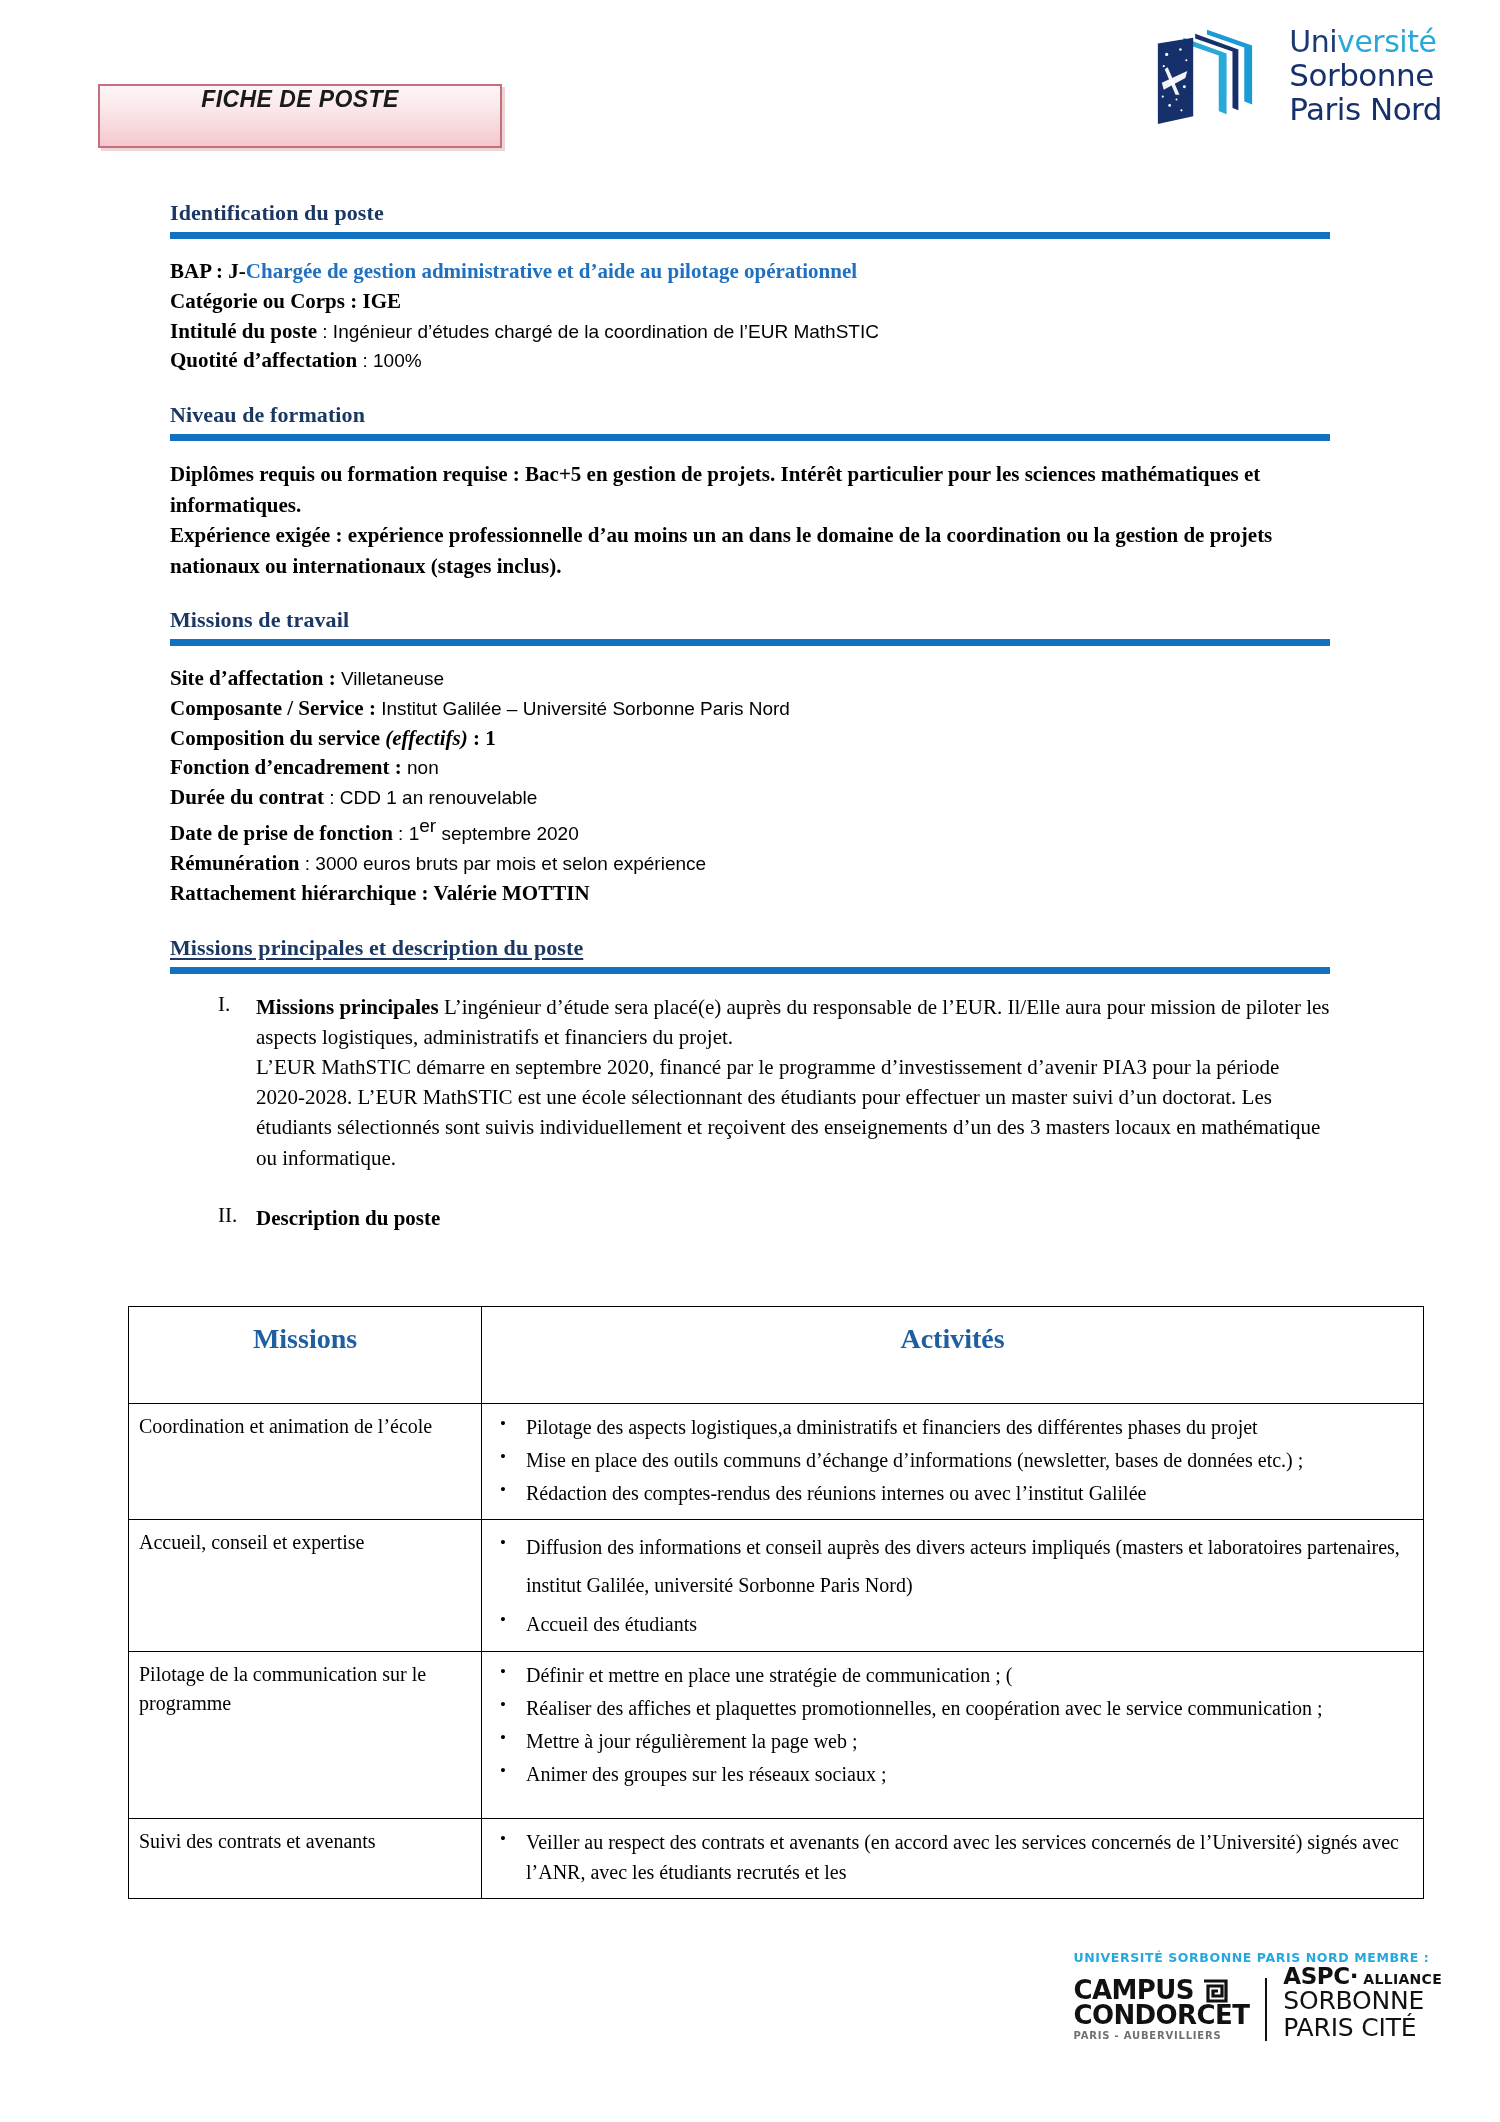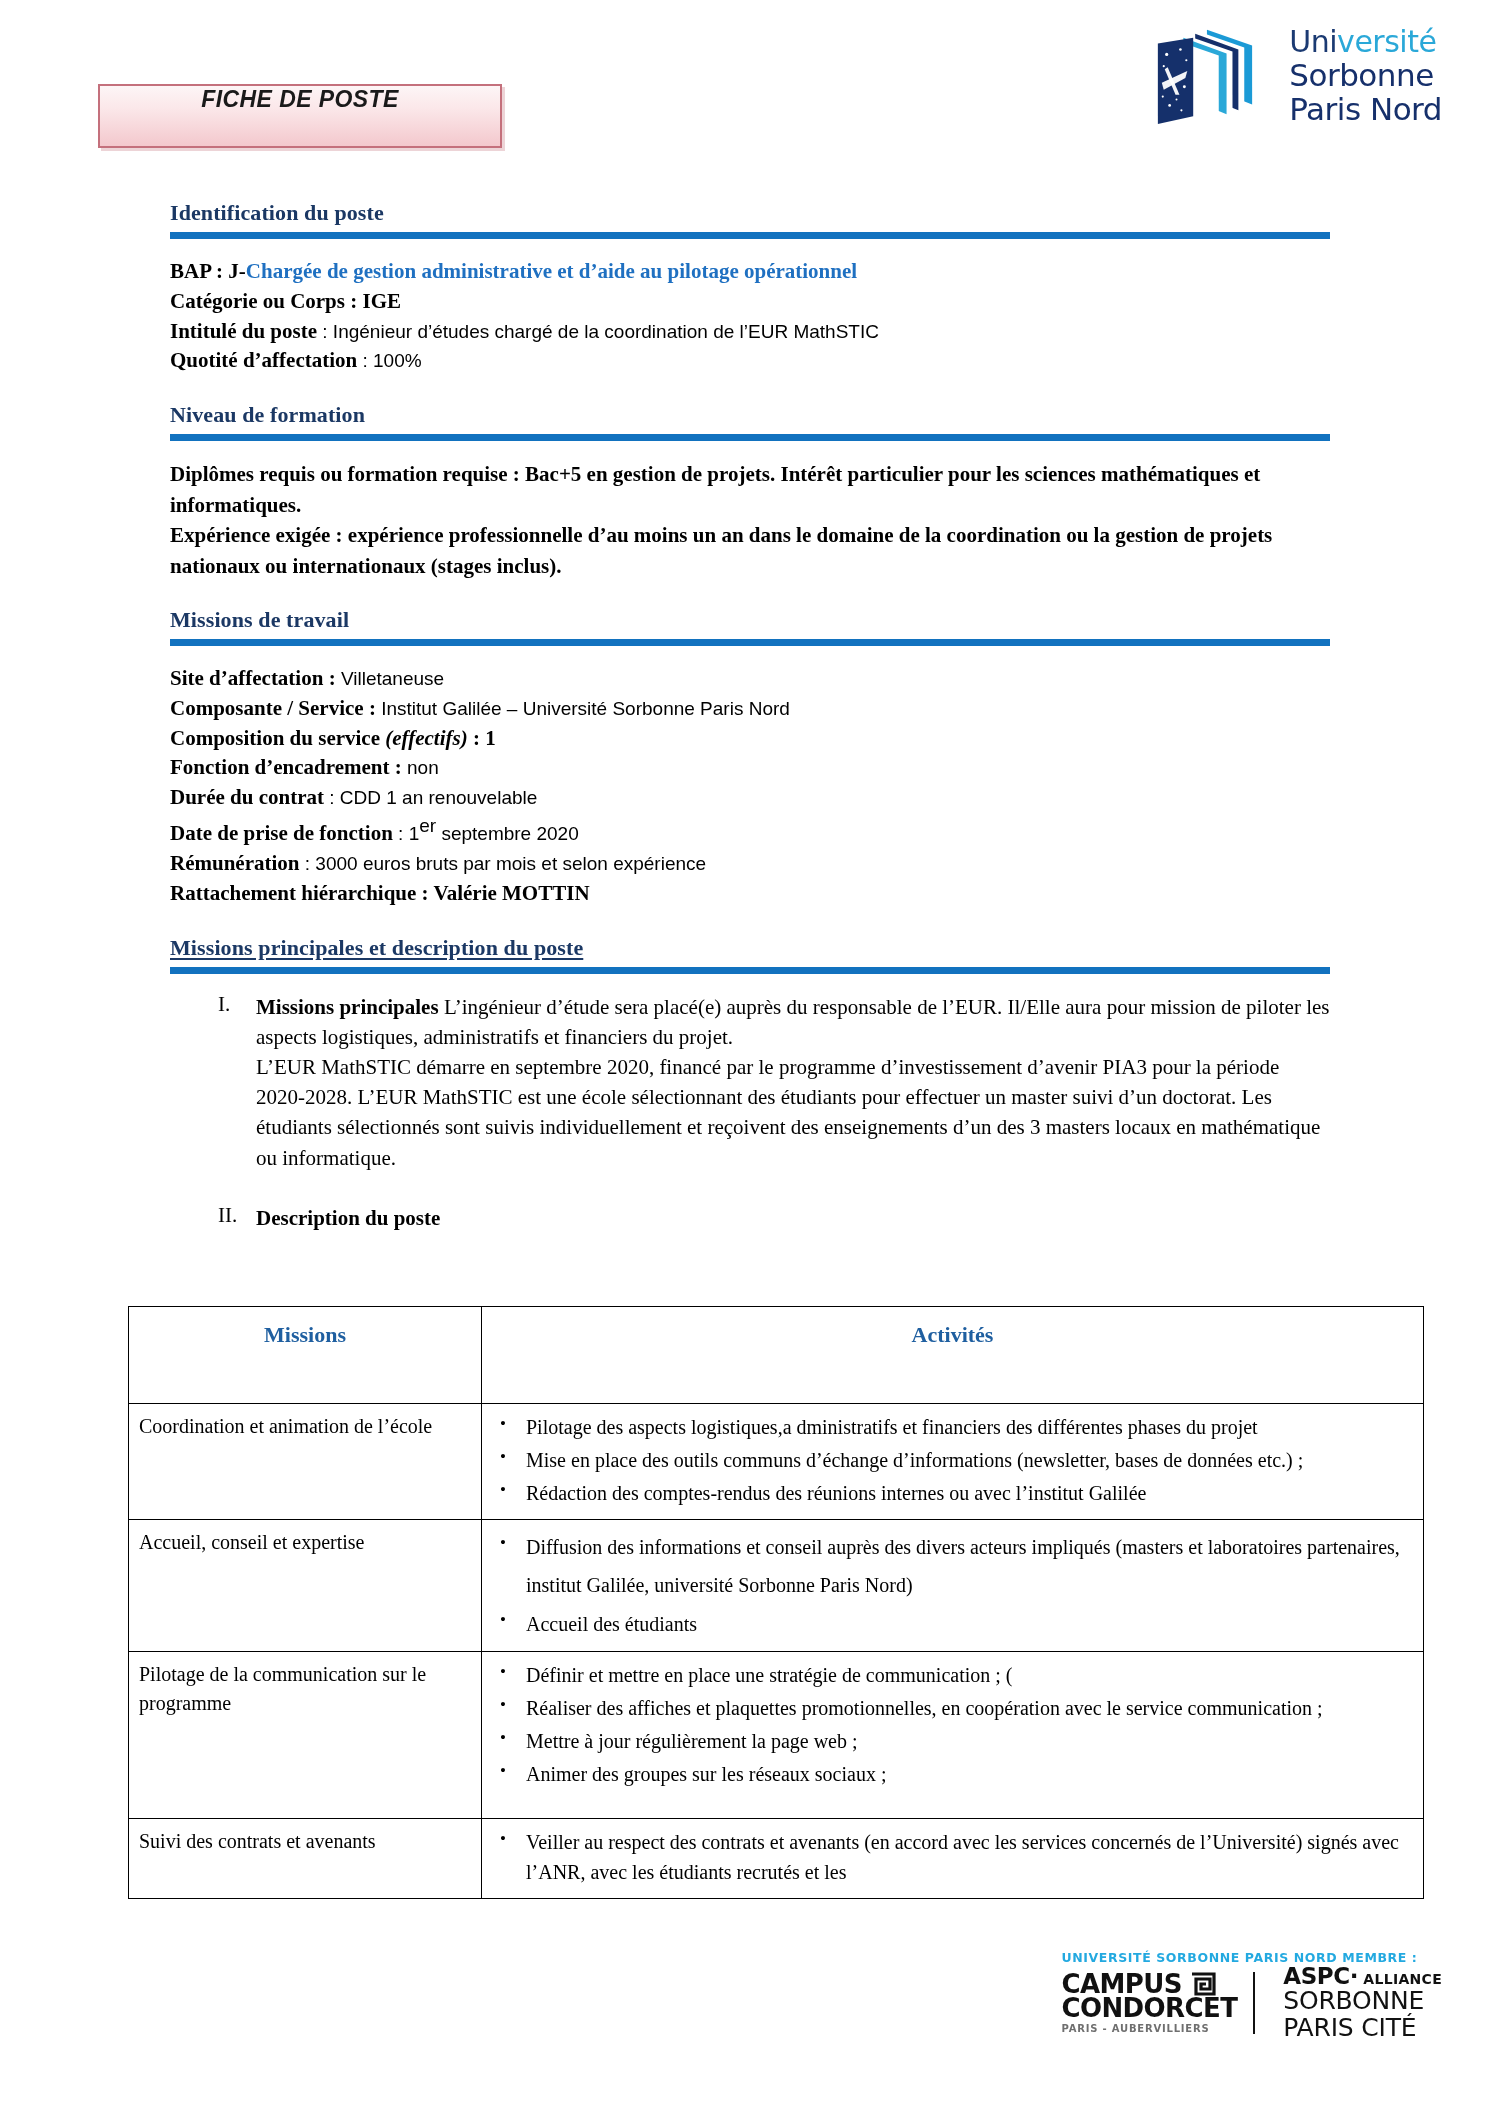--- a/index.html
+++ b/index.html
@@ -182,21 +182,21 @@
   .col-missions { width: 332px; }
   .desc-table thead th {
     text-align: center;
     height: 76px;
     vertical-align: top;
     padding-top: 12px;
   }
   .th-label {
     color: #1f5fa0;
     font-weight: bold;
-    font-size: 22px;
+    font-size: 28px;
   }
   .mission-cell { font-size: 20px; line-height: 1.5; }
   ul.acts {
     margin: 0;
     padding: 0 0 0 34px;
     list-style: none;
   }
   ul.acts li {
     position: relative;
     margin: 0 0 3px 0;
@@ -228,22 +228,22 @@
   }
   .footer-tag {
     font-family: "DejaVu Sans", sans-serif;
     font-weight: bold;
     font-size: 12.5px;
     letter-spacing: 0.6px;
     color: #23a9e0;
   }
   .footer-logos {
     display: flex;
-    align-items: center;
-    gap: 12px;
+    align-items: flex-end;
+    gap: 0;
   }
   .campus-block {
     font-family: "DejaVu Sans", sans-serif;
     padding-right: 16px;
     border-right: 2px solid #111;
   }
   .campus-row {
     display: flex;
     align-items: center;
     gap: 8px;

